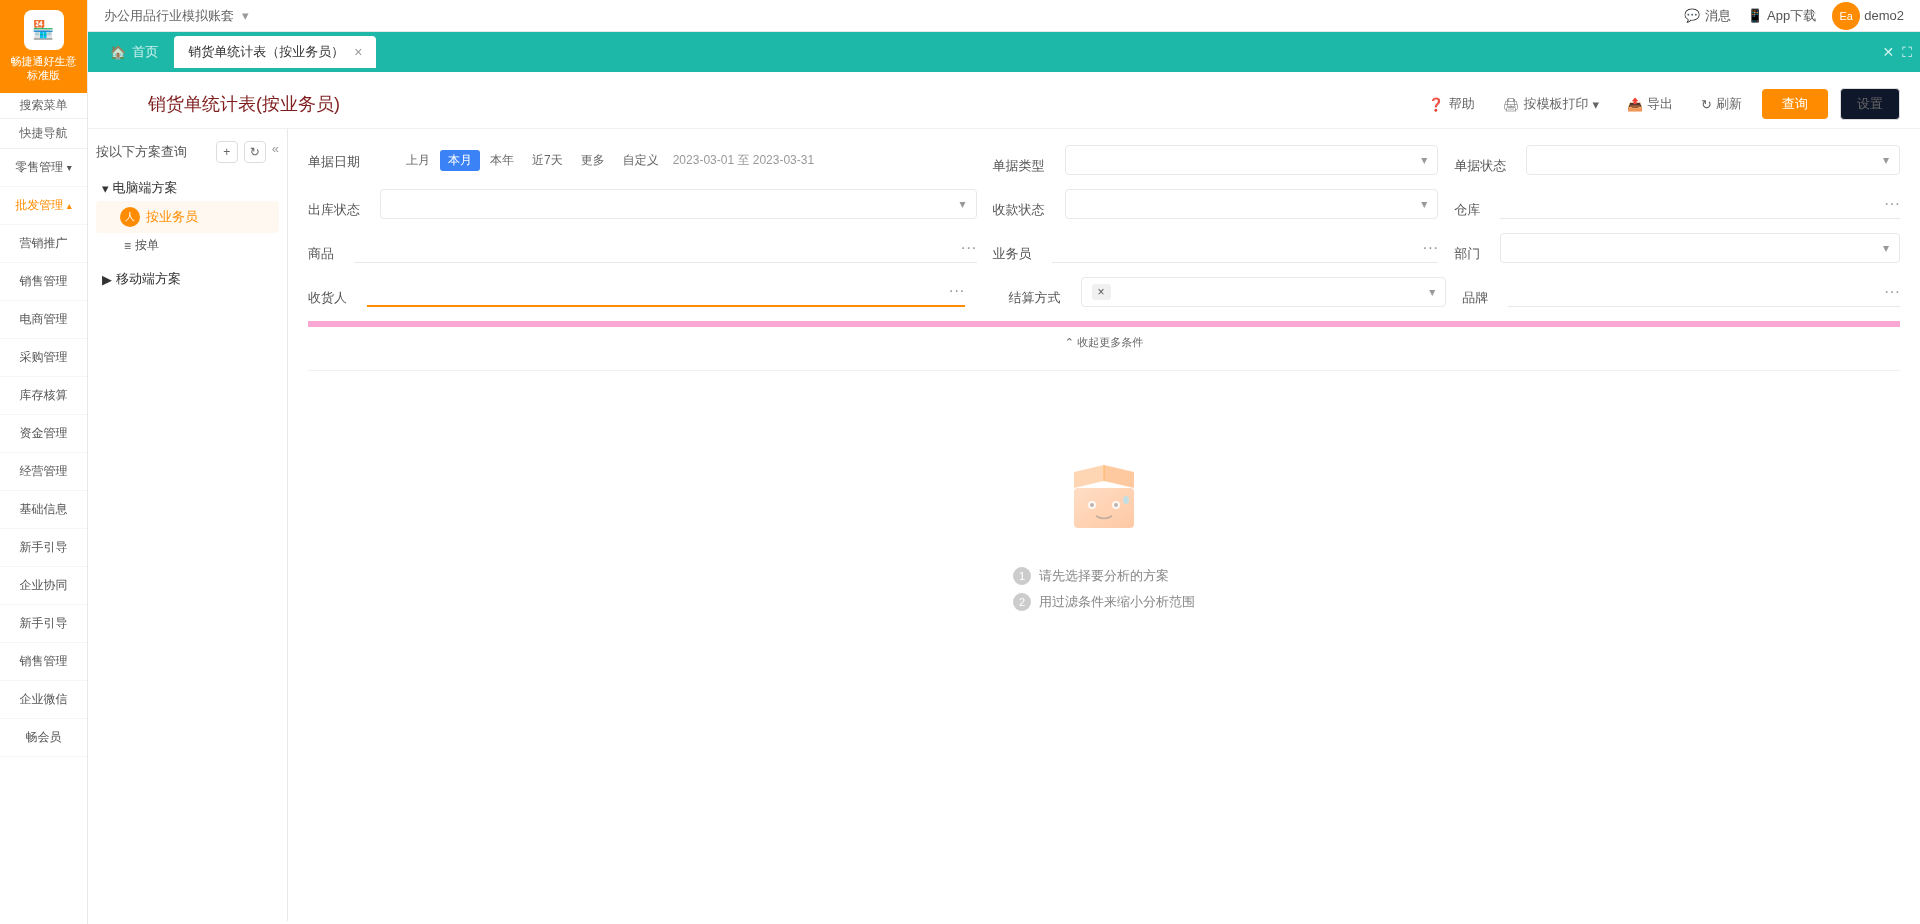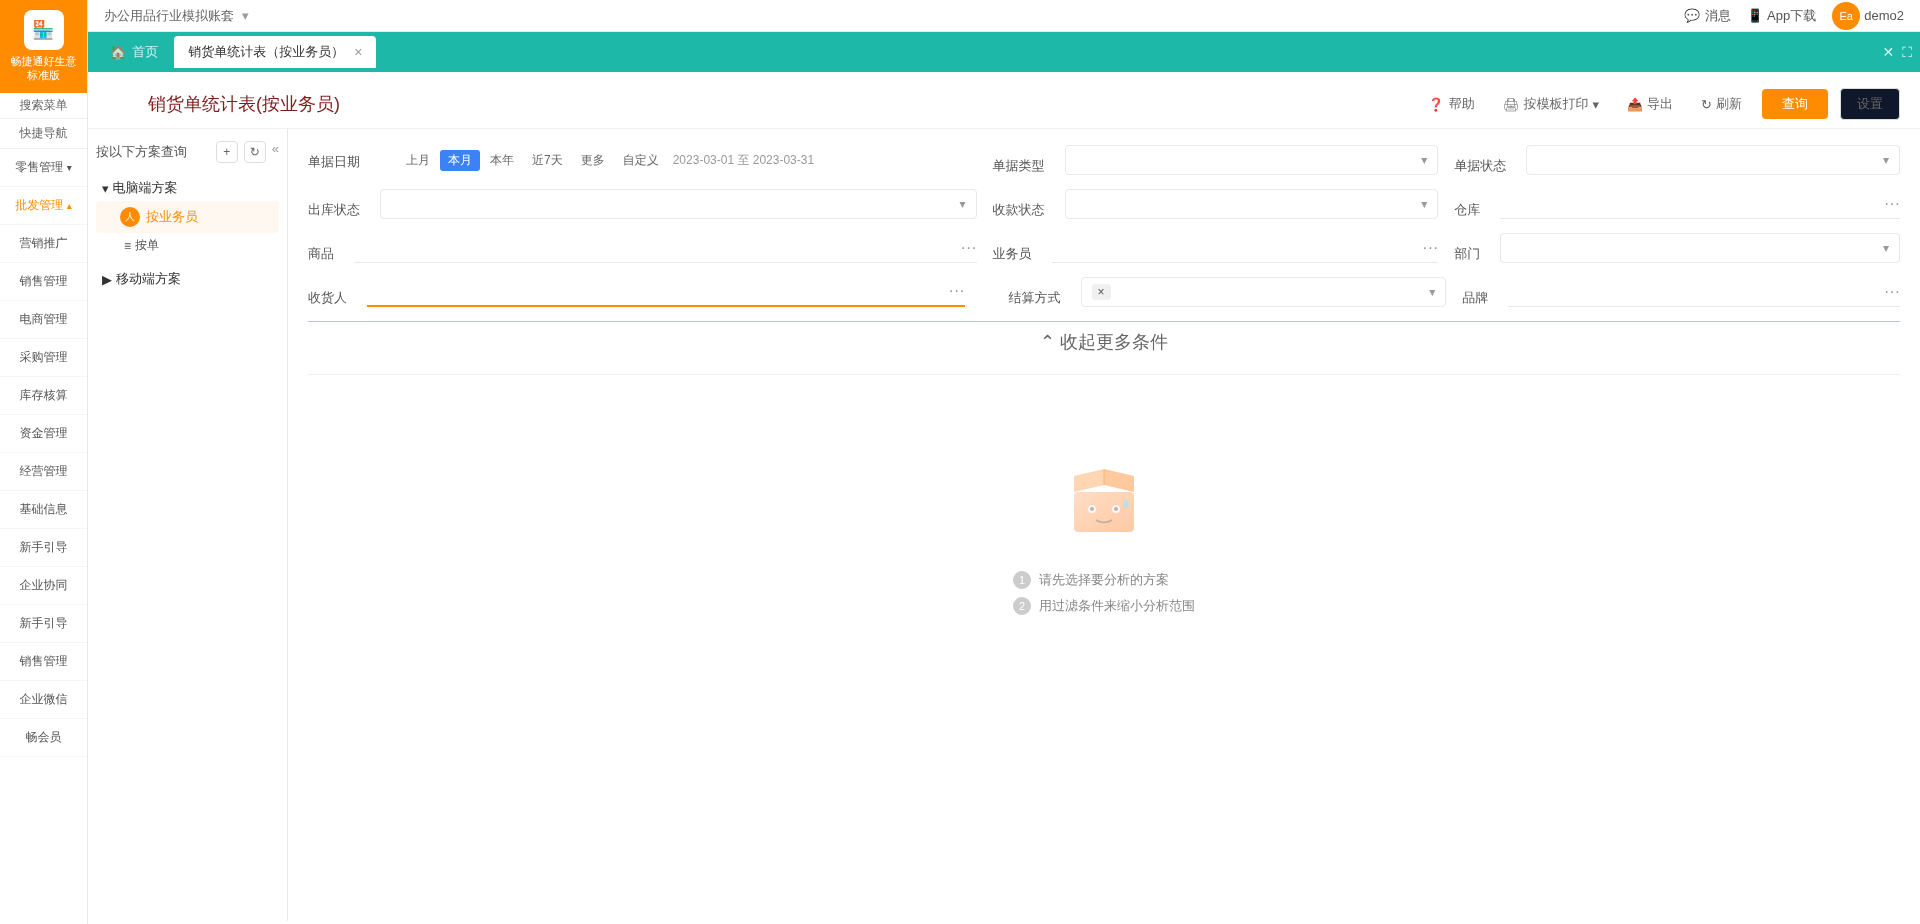--- a/index.html
+++ b/index.html
@@ -77,21 +77,21 @@
     .date-tabs { display: flex; gap: 2px; margin-left: 18px; }
     .date-tab { padding: 2px 8px; border-radius: 3px; font-size: 12px; cursor: pointer; color: #666; }
     .date-tab.active { background: #3b82f6; color: #fff; border-radius: 3px; }
     .date-range { font-size: 12px; color: #999; }
     .dots { color: #999; font-size: 16px; cursor: pointer; }
     .chevron-down { color: #999; font-size: 12px; }
     .tag-x { background: #f0f0f0; border-radius: 3px; padding: 1px 6px; font-size: 12px; color: #555; display: flex; align-items: center; gap: 3px; cursor: pointer; }
     .orange-underline { border-bottom: 2px solid #ff8c00 !important; }
 
     
-    .collapse-more { text-align: center; padding: 8px; color: #666; font-size: 18px; cursor: pointer; border-top: 1px solid #f9a8d4; }
+    .collapse-more { text-align: center; padding: 8px; color: #666; font-size: 11px; cursor: pointer; border-top: 6px solid #f9a8d4; }
 
     
     .empty-state { display: flex; flex-direction: column; align-items: center; justify-content: center; padding: 60px 20px; }
     .empty-icon { width: 100px; height: 100px; margin-bottom: 20px; position: relative; }
     .empty-steps { list-style: none; }
     .empty-steps li { padding: 4px 0; color: #888; font-size: 13px; display: flex; align-items: center; gap: 8px; }
     .step-num { width: 18px; height: 18px; border-radius: 50%; background: #ccc; color: #fff; font-size: 11px; display: flex; align-items: center; justify-content: center; flex-shrink: 0; }
 
     
     .box-svg { opacity: 0.7; }

